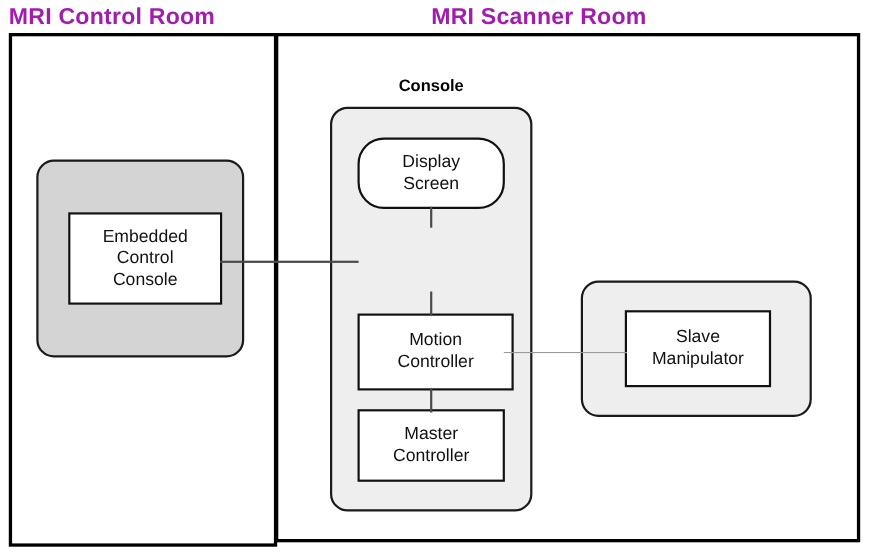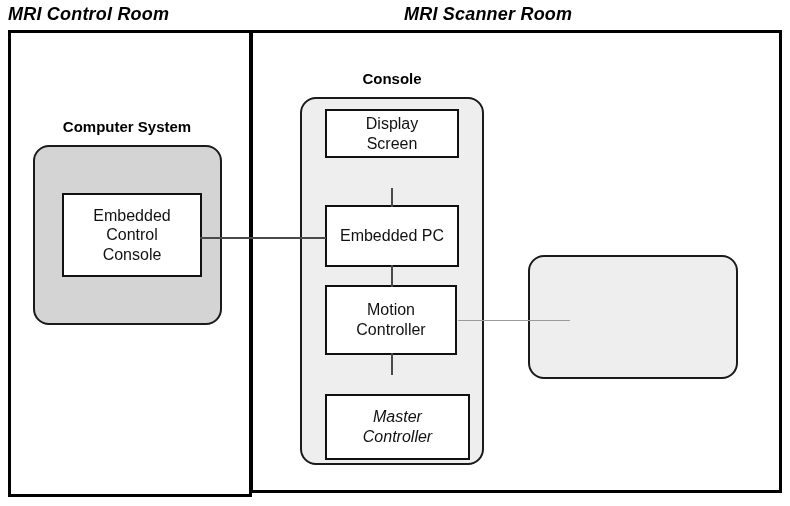--- a/index.html
+++ b/index.html
@@ -16,25 +16,24 @@
     width: 790px;
     height: 506px;
     background: #ffffff;
     overflow: hidden;
   }
 
   
   .room-heading {
     position: absolute;
     font-weight: bold;
-    font-size: 18px;
-    color: #000000;
+    font-size: 21px;
+    color: #a21caf;
     letter-spacing: 0.2px;
     white-space: nowrap;
-    font-style: italic;
   }
 
   
   .room {
     position: absolute;
     border: 3px solid #000000;
     background: transparent;
     box-sizing: border-box;
   }
 
@@ -83,52 +82,52 @@
   .conn-v { width: 2px; }
   .conn-faint { background: #9a9a9a; height: 1px; }
 </style>
 </head>
 <body>
 
 <div id="diagram">
 
   <div class="room-heading" style="left:8px; top:4px;">MRI Control Room</div>
 
-  <div class="room-heading" style="left:404px; top:4px;">MRI Scanner Room</div>
+  <div class="room-heading" style="left:392px; top:4px;">MRI Scanner Room</div>
 
   <div class="room" style="left:8px; top:30px; width:244px; height:467px;"></div>
 
   <div class="room" style="left:250px; top:30px; width:532px; height:463px;"></div>
 
-  <div class="group-caption" style="left:33px; top:118px; width:188px;">Computer System</div>
 
   <div class="group group-dark" style="left:33px; top:145px; width:189px; height:180px;"></div>
 
   <div class="node" style="left:62px; top:193px; width:140px; height:84px;">Embedded
 Control
 Console</div>
 
   <div class="group-caption" style="left:300px; top:70px; width:184px;">Console</div>
 
   <div class="group group-light" style="left:300px; top:97px; width:184px; height:368px;"></div>
 
-  <div class="node" style="left:325px; top:109px; width:134px; height:49px;">Display
+  <div class="node" style="left:325px; top:125px; width:134px; height:65px;border-radius:24px;">Display
 Screen</div>
 
-  <div class="node" style="left:325px; top:205px; width:134px; height:62px;">Embedded PC</div>
 
-  <div class="node" style="left:325px; top:285px; width:132px; height:70px;text-align:center;">Motion
+  <div class="node" style="left:325px; top:285px; width:142px; height:70px;text-align:center;">Motion
 Controller</div>
 
-  <div class="node" style="left:325px; top:394px; width:145px; height:66px;font-style:italic;">Master
+  <div class="node" style="left:325px; top:372px; width:134px; height:66px;">Master
 Controller</div>
 
 
   <div class="group group-light" style="left:528px; top:255px; width:210px; height:124px;"></div>
 
+  <div class="node" style="left:568px; top:282px; width:133px; height:70px;">Slave
+Manipulator</div>
 
   <div class="conn conn-h" style="left:200px; top:237px; width:126px;"></div>
 
   <div class="conn conn-v" style="left:391px; top:188px; height:19px;"></div>
 
   <div class="conn conn-v" style="left:391px; top:265px; height:22px;"></div>
 
   <div class="conn conn-v" style="left:391px; top:353px; height:22px;"></div>
 
   <div class="conn conn-faint" style="left:458px; top:320px; width:112px;"></div>

